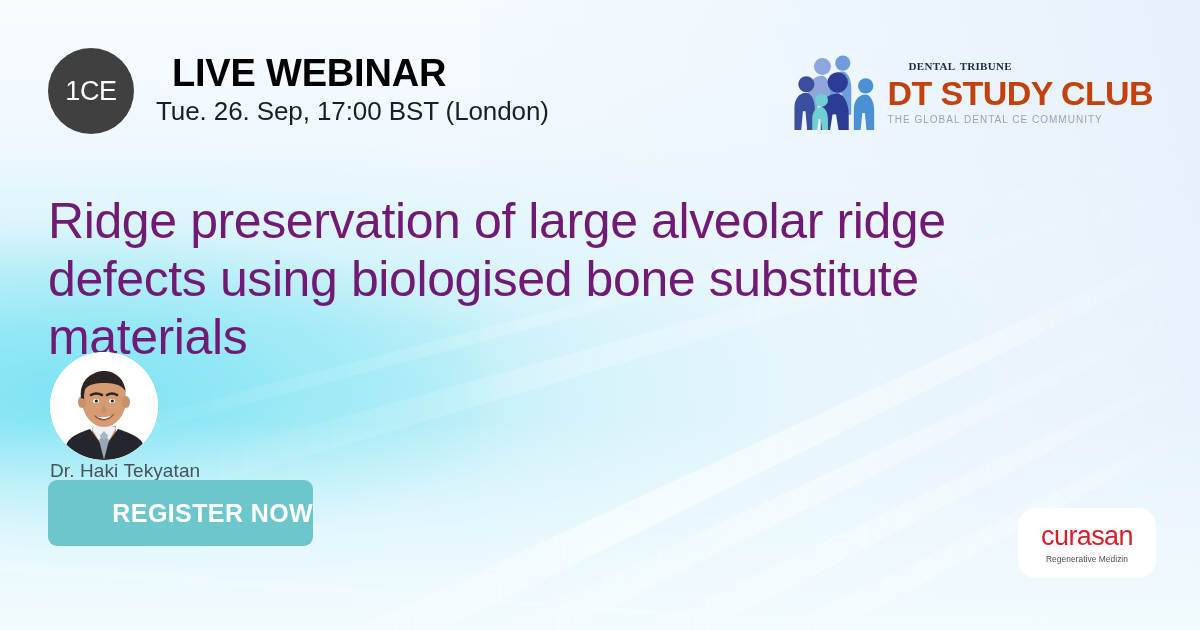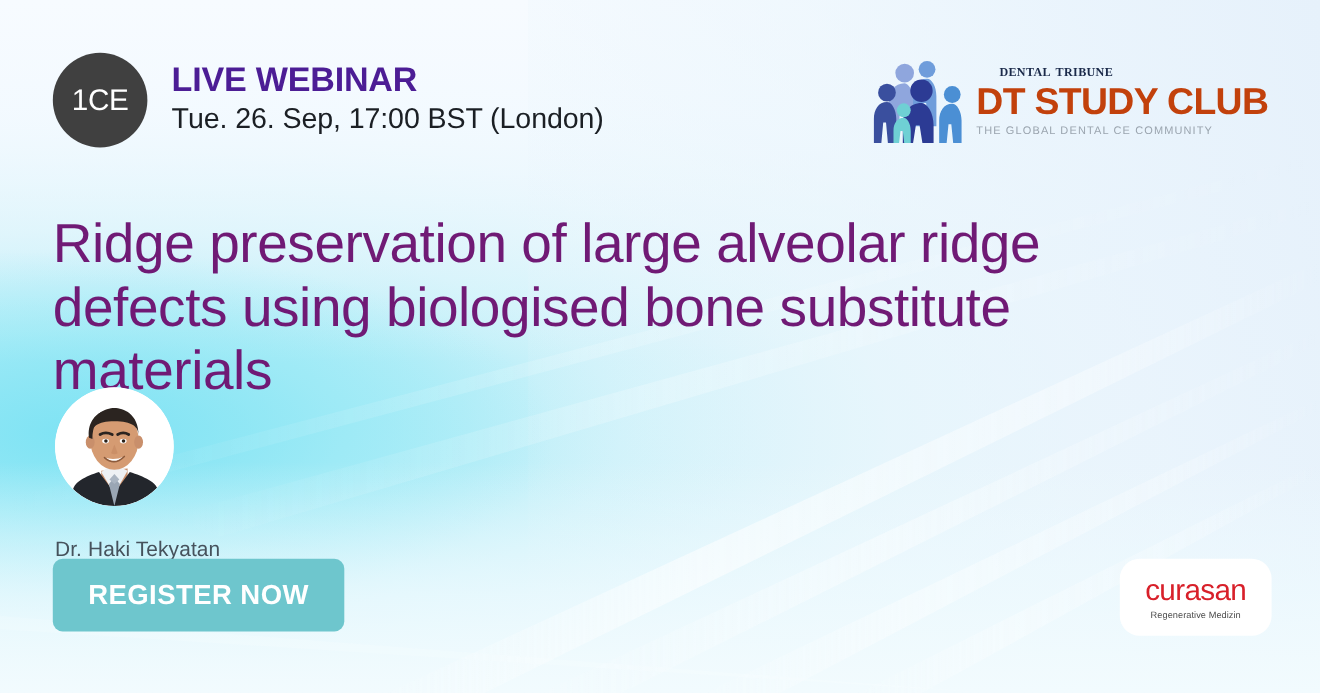--- a/index.html
+++ b/index.html
@@ -81,26 +81,27 @@
     font-size: 27px;
     font-weight: 400;
     letter-spacing: -0.3px;
     line-height: 1;
   }
   .header-text {
     margin-left: 22px;
     padding-bottom: 2px;
   }
   .live-label {
-    font-size: 31px;
+    font-size: 38px;
     font-weight: bold;
-    color: #4c1d95;
+    color: #000000;
     letter-spacing: -0.2px;
     line-height: 1.08;
     white-space: nowrap;
+    margin-left: 16px;
   }
   .datetime-label {
     font-size: 26px;
     font-weight: 400;
     color: #1b1f24;
     letter-spacing: -0.1px;
     line-height: 1.22;
     margin-top: 2px;
     white-space: nowrap;
   }
@@ -163,39 +164,39 @@
   }
   .avatar {
     width: 108px; height: 108px;
     border-radius: 50%;
     overflow: hidden;
     background: #ffffff;
     position: relative;
   }
   .avatar svg { display: block; width: 100%; height: 100%; }
   .presenter-name {
-    margin-top: 29px;
+    margin-top: 0;
     font-size: 19px;
     color: #46525c;
     font-weight: 400;
     letter-spacing: 0.1px;
     white-space: nowrap;
   }
 
   
   .cta {
     position: absolute;
-    left: 48px; top: 508px;
+    left: 48px; top: 480px;
     width: 265px; height: 66px;
     border-radius: 9px;
     background: #6ec6cd;
     border: none;
     display: flex;
     align-items: center;
-    justify-content: center;
+    justify-content: flex-end;
     cursor: pointer;
     padding: 0;
   }
   .cta-label {
     color: #ffffff;
     font-size: 25px;
     font-weight: bold;
     letter-spacing: 0.4px;
     line-height: 1;
   }

